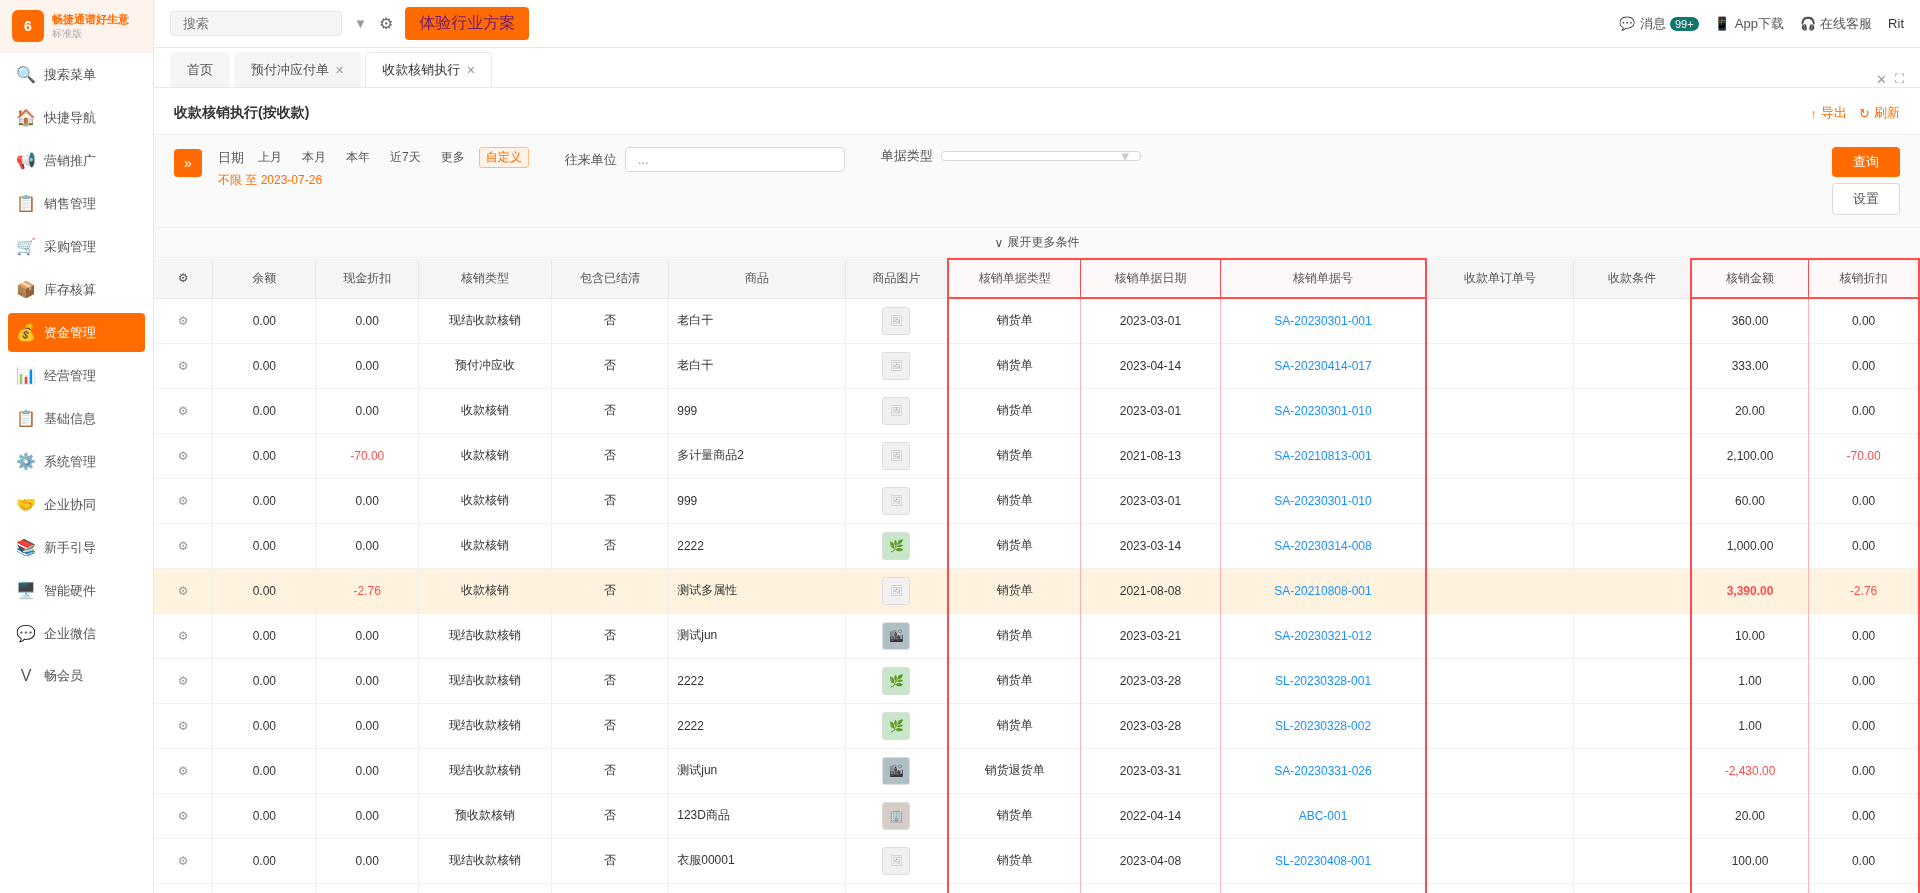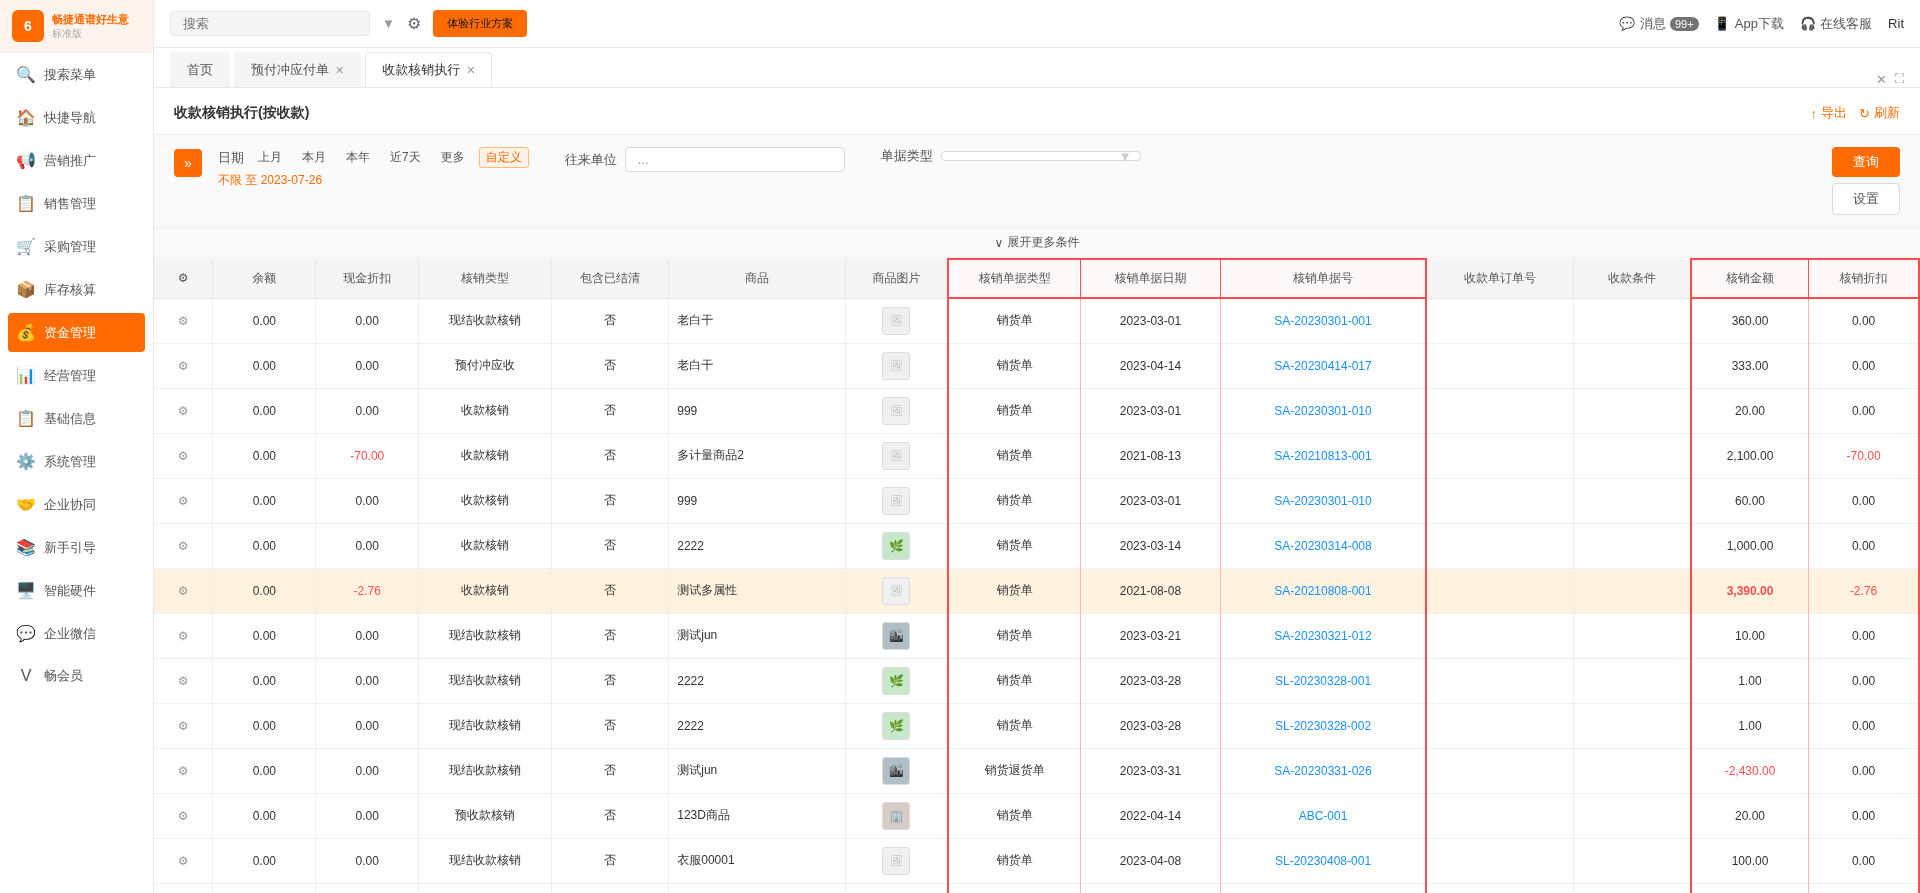--- a/index.html
+++ b/index.html
@@ -13,26 +13,26 @@
     .sidebar-item.active { background: #ff6b00; color: white; border-radius: 4px; margin: 2px 8px; padding: 10px 8px; }
     .sidebar-item .icon { font-size: 16px; width: 20px; text-align: center; }
     .sidebar-item .label { font-size: 13px; }
 
     
     .main { flex: 1; display: flex; flex-direction: column; overflow: hidden; }
 
     
     .topbar { height: 48px; background: #fff; border-bottom: 1px solid #e8e8e8; display: flex; align-items: center; padding: 0 16px; gap: 16px; }
     .topbar-left { display: flex; align-items: center; gap: 12px; flex: 1; }
-    .topbar-search { background: #f5f5f5; border: 1px solid #e8e8e8; border-radius: 4px; padding: 4px 12px; width: 200px; color: #999; font-size: 13px; }
+    .topbar-search { background: #f5f5f5; border: 1px solid #e8e8e8; border-radius: 4px; padding: 4px 12px; width: 172px; color: #999; font-size: 13px; }
     .topbar-arrow { color: #999; }
     .topbar-gear { color: #666; font-size: 16px; cursor: pointer; }
-    .topbar-btn { background: #ff6b00; color: #0f172a; border: none; border-radius: 4px; padding: 6px 14px; cursor: pointer; font-size: 11px; }
+    .topbar-btn { background: #ff6b00; color: #701a75; border: none; border-radius: 4px; padding: 6px 14px; cursor: pointer; font-size: 16px; }
     .topbar-right { display: flex; align-items: center; gap: 16px; color: #555; font-size: 13px; }
-    .badge-red { background: #737373; color: white; border-radius: 10px; padding: 1px 5px; font-size: 11px; }
+    .badge-red { background: #0f766e; color: white; border-radius: 10px; padding: 1px 5px; font-size: 11px; }
 
     
     .tabs { height: 40px; background: #fff; border-bottom: 1px solid #e8e8e8; display: flex; align-items: flex-end; padding: 0 16px; gap: 4px; }
     .tab { padding: 8px 16px; border-top-left-radius: 4px; border-top-right-radius: 4px; cursor: pointer; font-size: 13px; color: #555; border: 1px solid transparent; border-bottom: none; display: flex; align-items: center; gap: 6px; }
     .tab.active { background: #fff; border-color: #e8e8e8; color: #333; font-weight: 500; }
     .tab:not(.active) { background: #f5f5f5; }
     .tab-close { color: #999; font-size: 11px; cursor: pointer; }
     .tabs-right { margin-left: auto; display: flex; align-items: center; gap: 8px; color: #999; }
 
     

